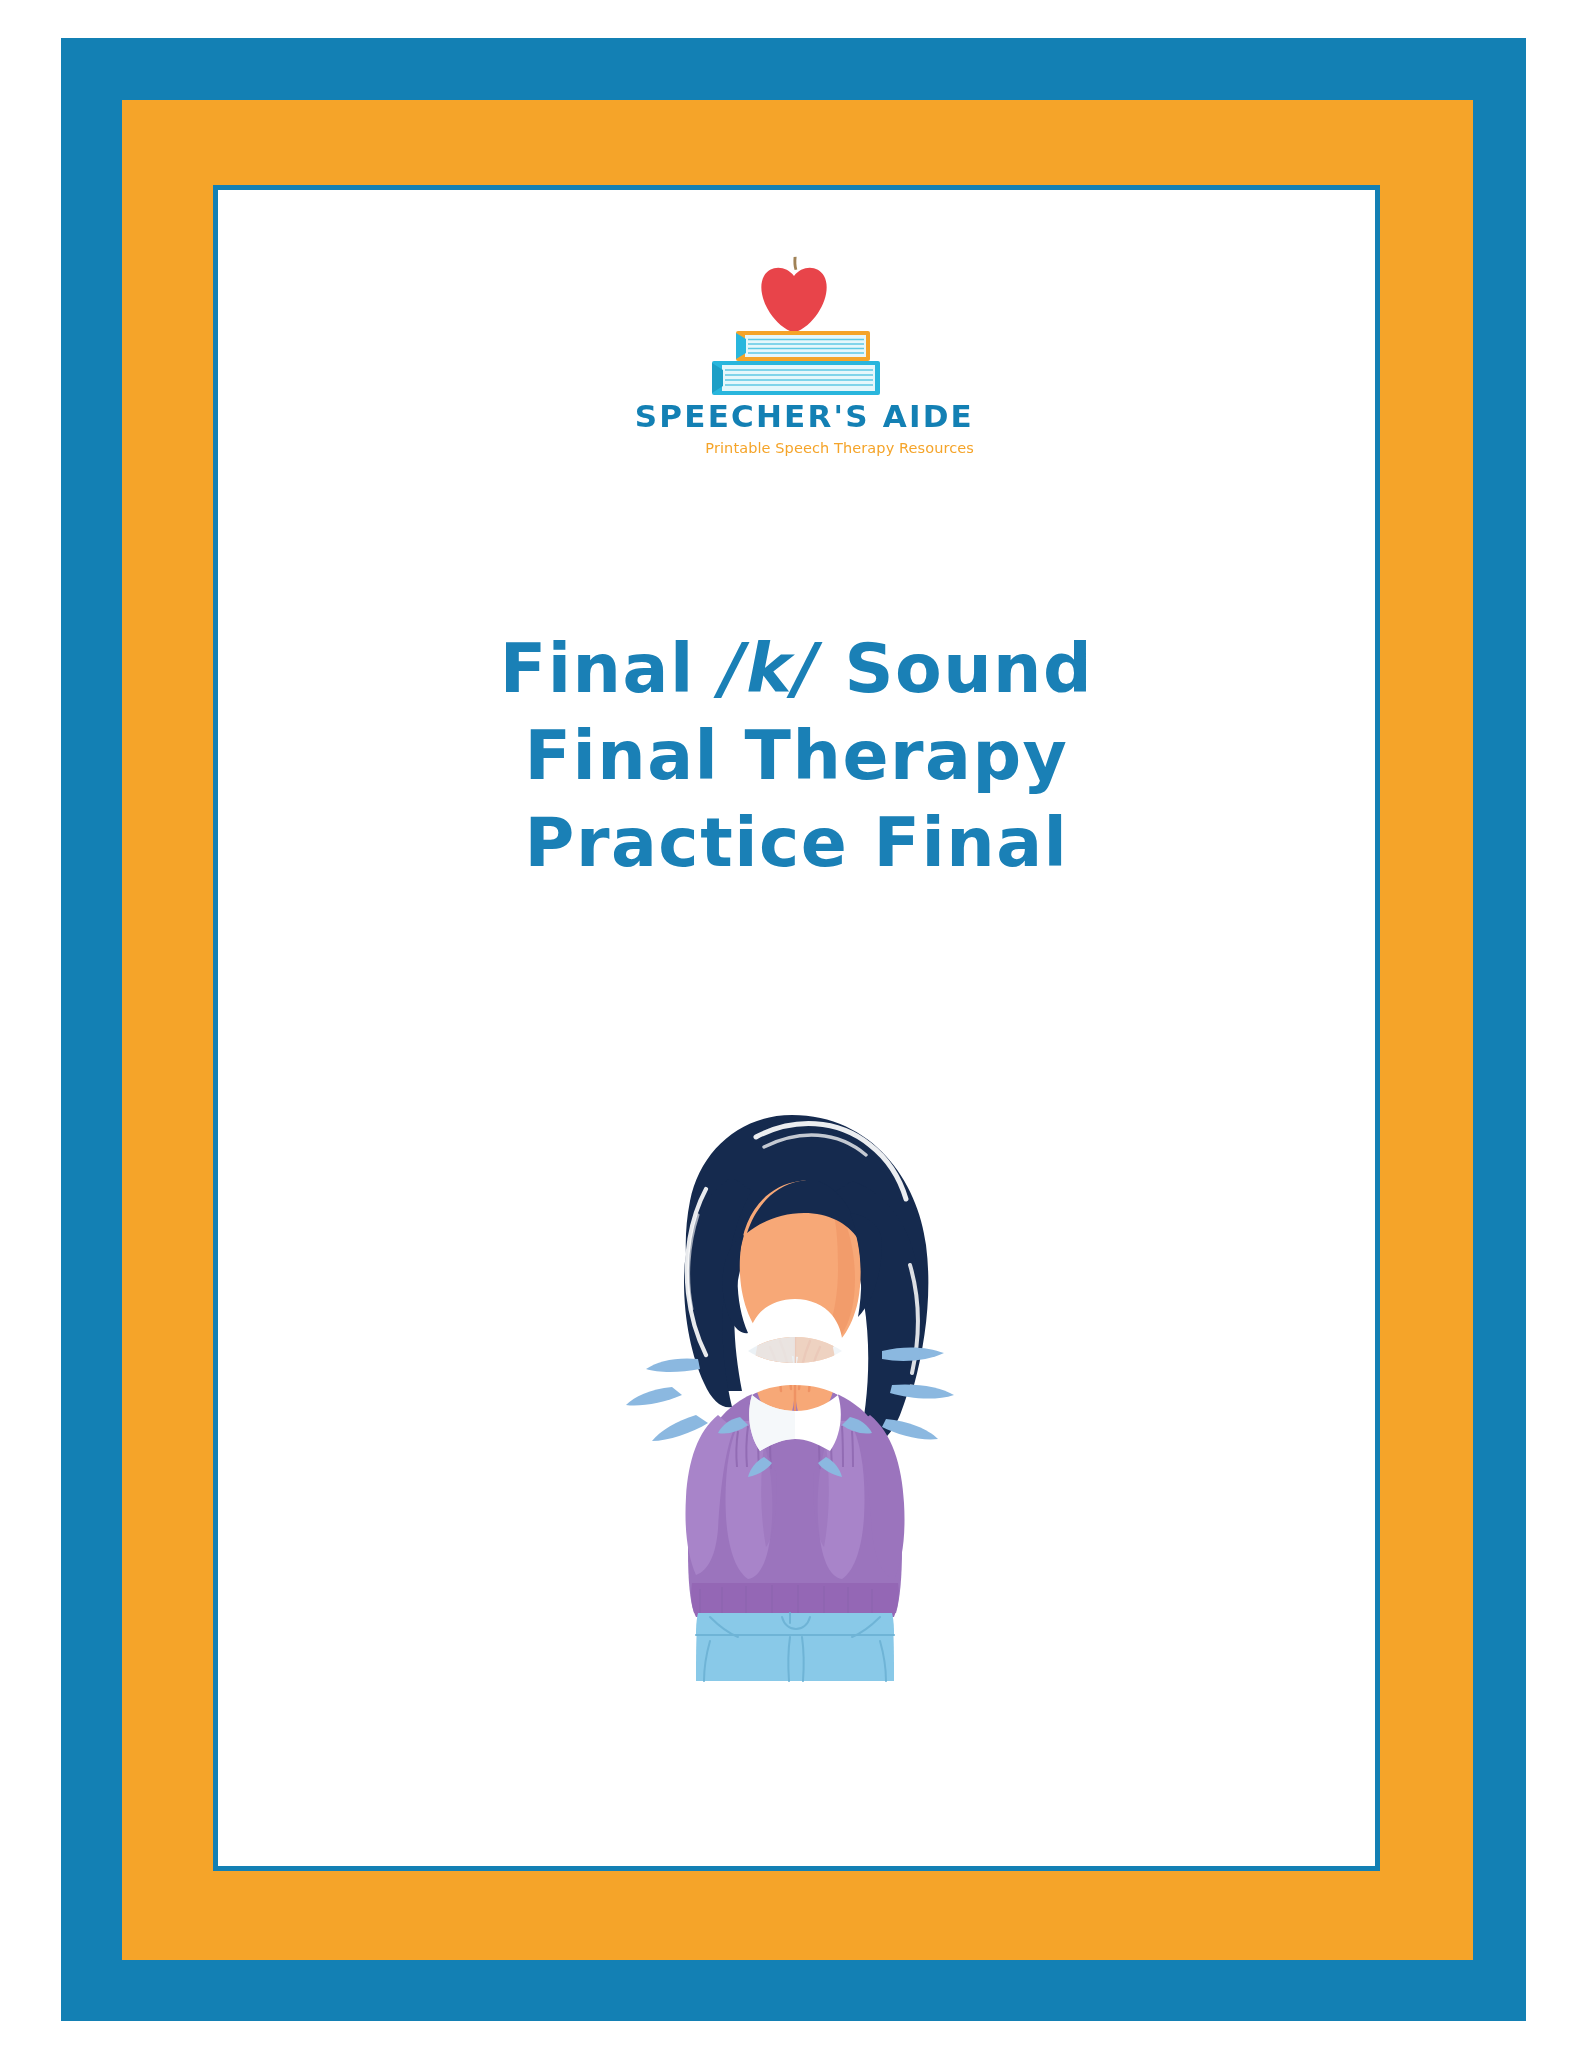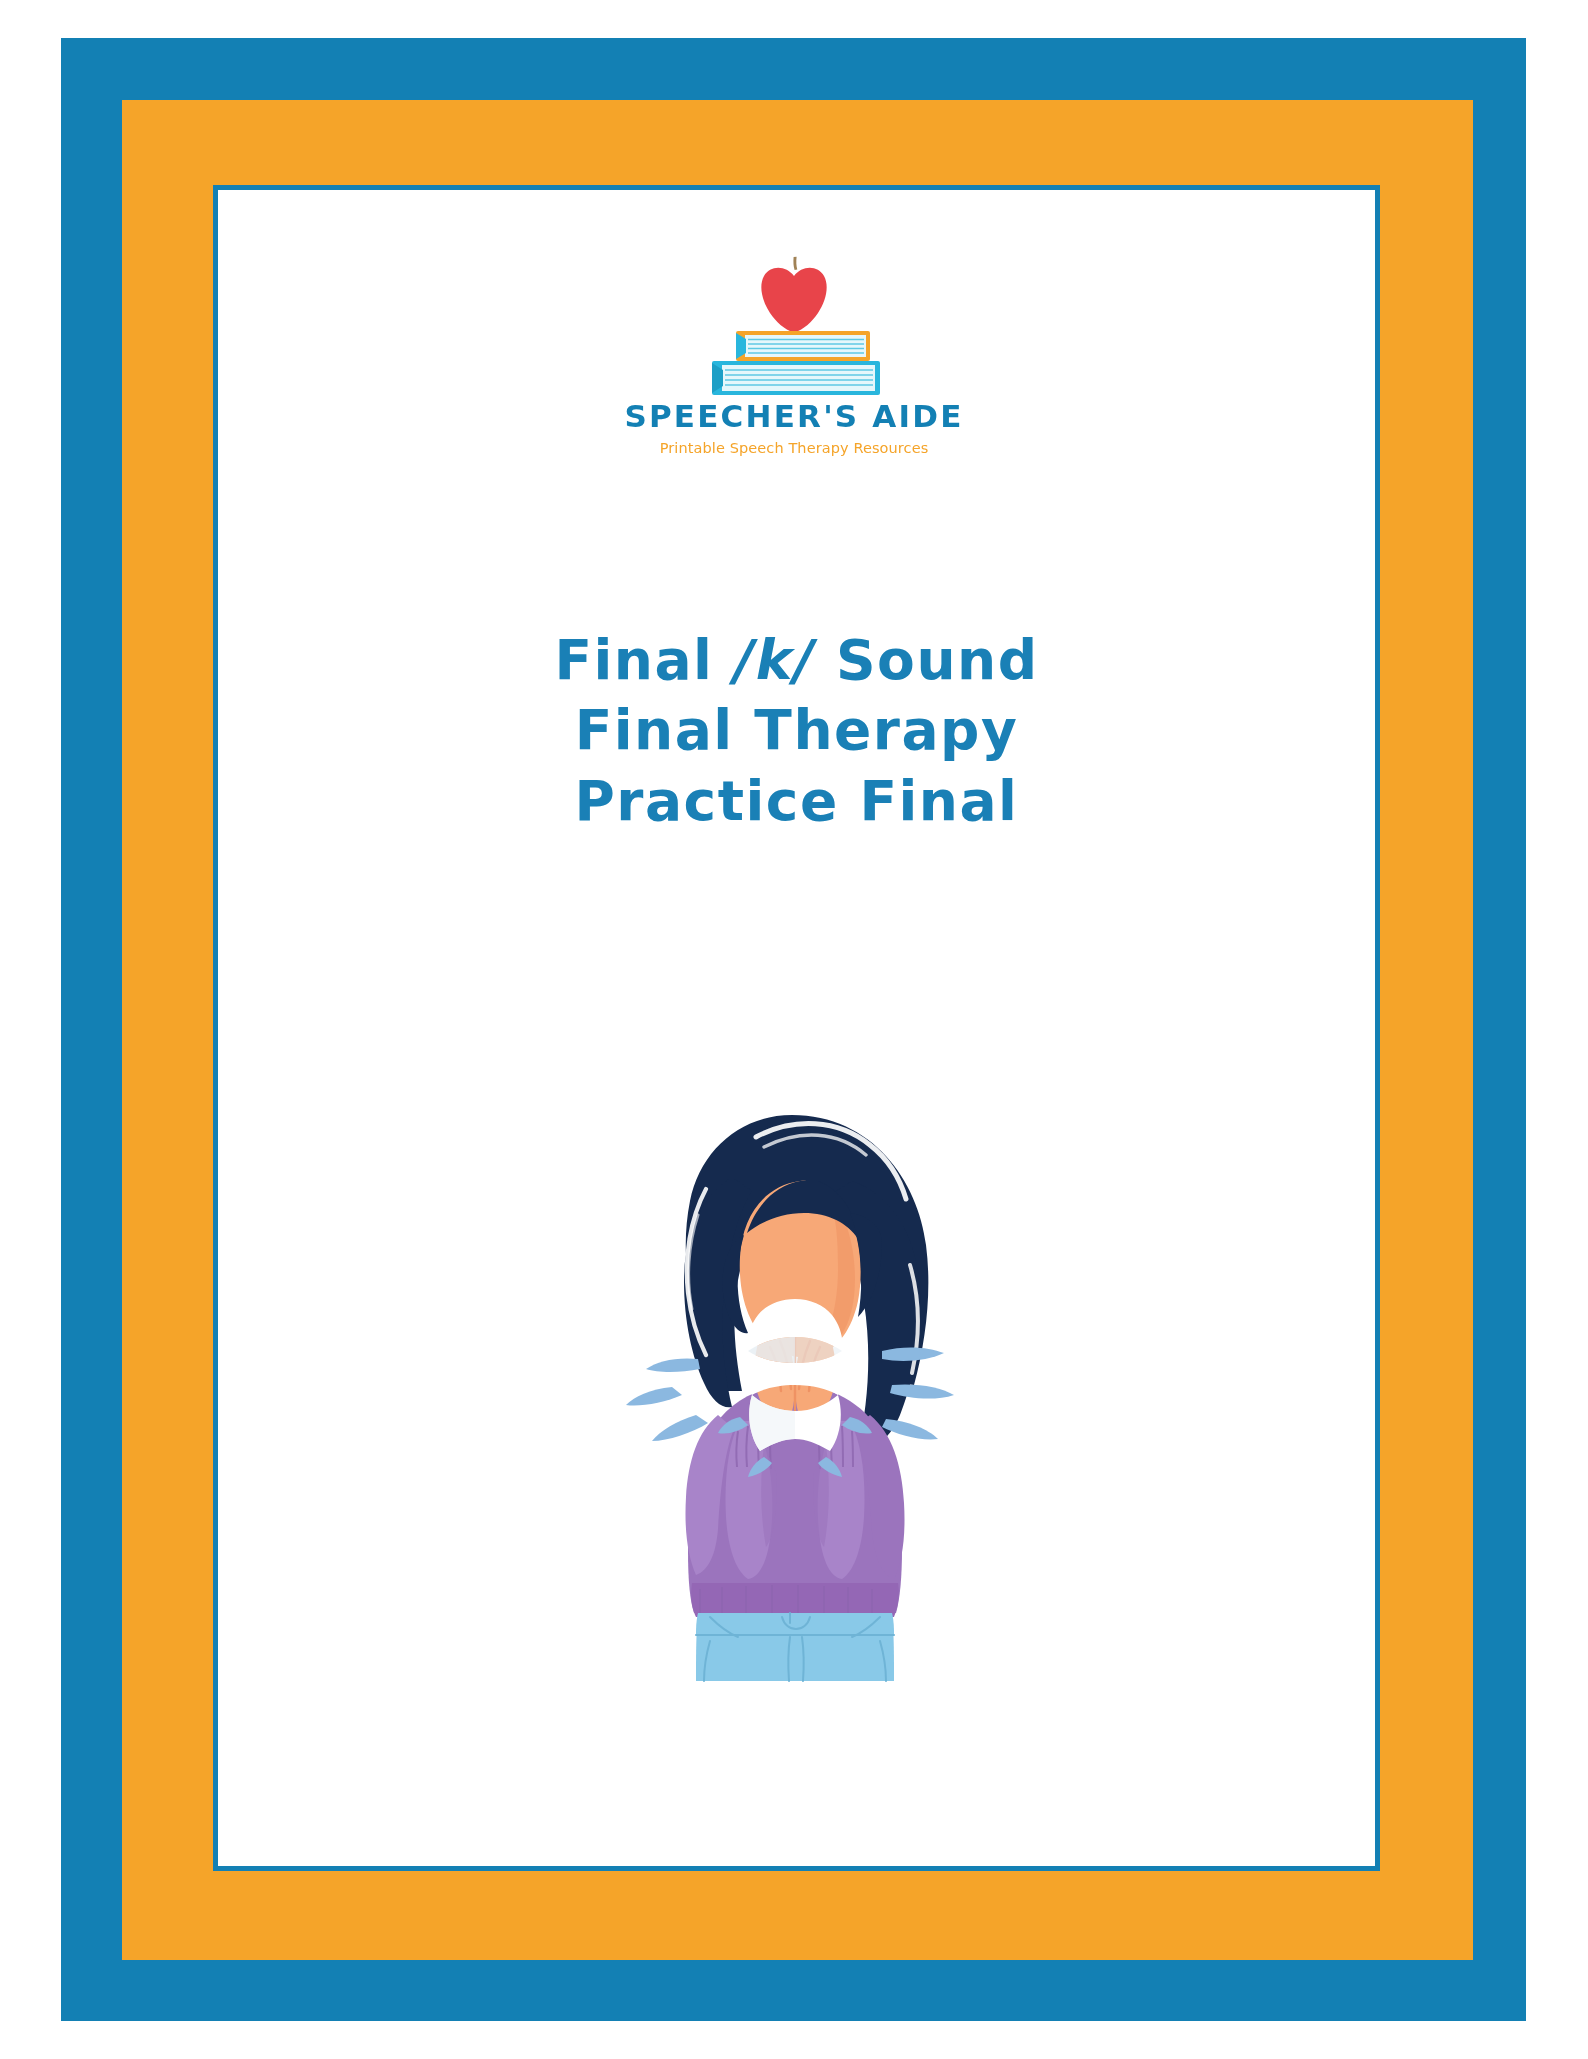--- a/index.html
+++ b/index.html
@@ -54,21 +54,21 @@
     background: #ffffff;
   }
 
   
   .logo {
     position: absolute;
     left: 50%;
     top: 243px;
     transform: translateX(-50%);
     width: 360px;
-    text-align: center;
+    text-align: right;
   }
   .logo-mark {
     width: 240px;
     height: 160px;
     margin: 0 auto;
     display: block;
   }
   .logo-wordmark {
     display: block;
     font-family: "DejaVu Sans", sans-serif;
@@ -97,21 +97,21 @@
     position: absolute;
     left: 218px;
     top: 625px;
     width: 1157px;
     text-align: center;
   }
   .title-line {
     display: block;
     font-family: "DejaVu Sans", sans-serif;
     font-weight: bold;
-    font-size: 55px;
+    font-size: 68px;
     line-height: 1.28;
     color: #1a80b6;
     letter-spacing: 1.5px;
     white-space: nowrap;
   }
   .title-line .phoneme {
     font-style: italic;
   }
 
   

